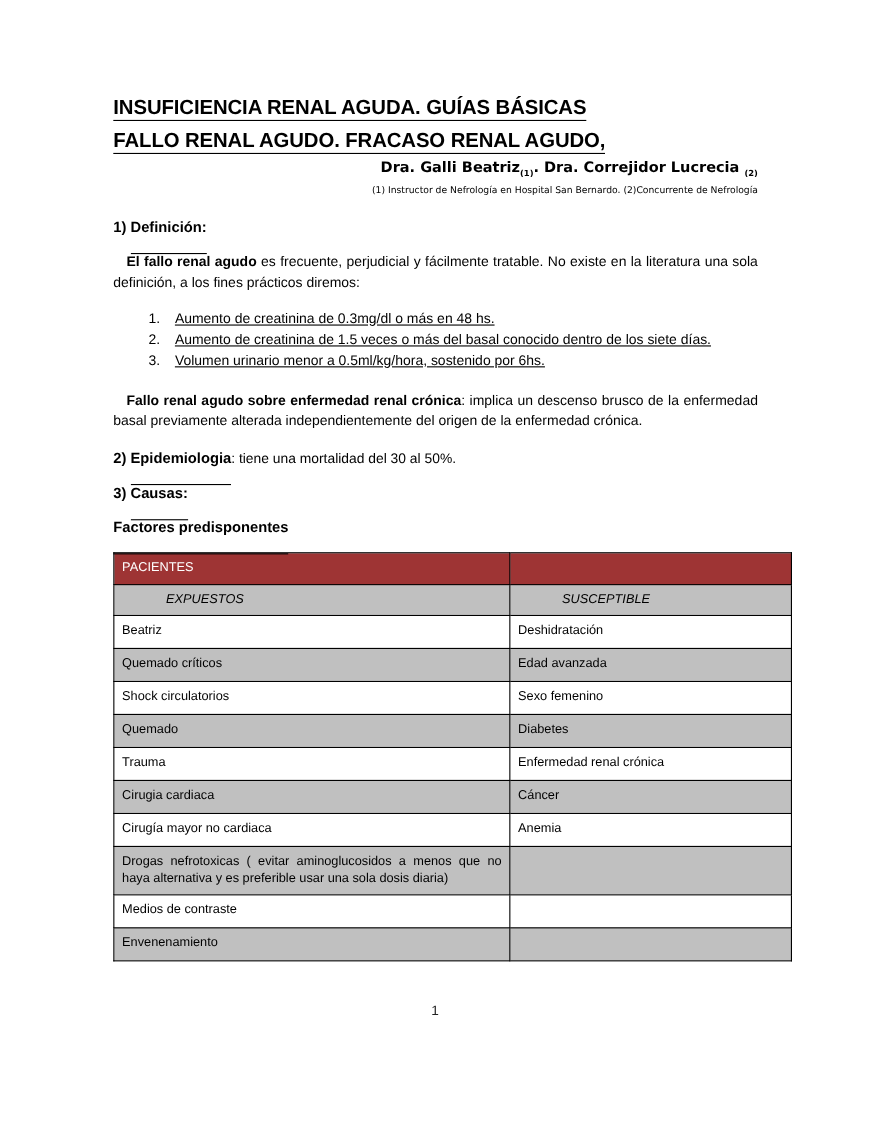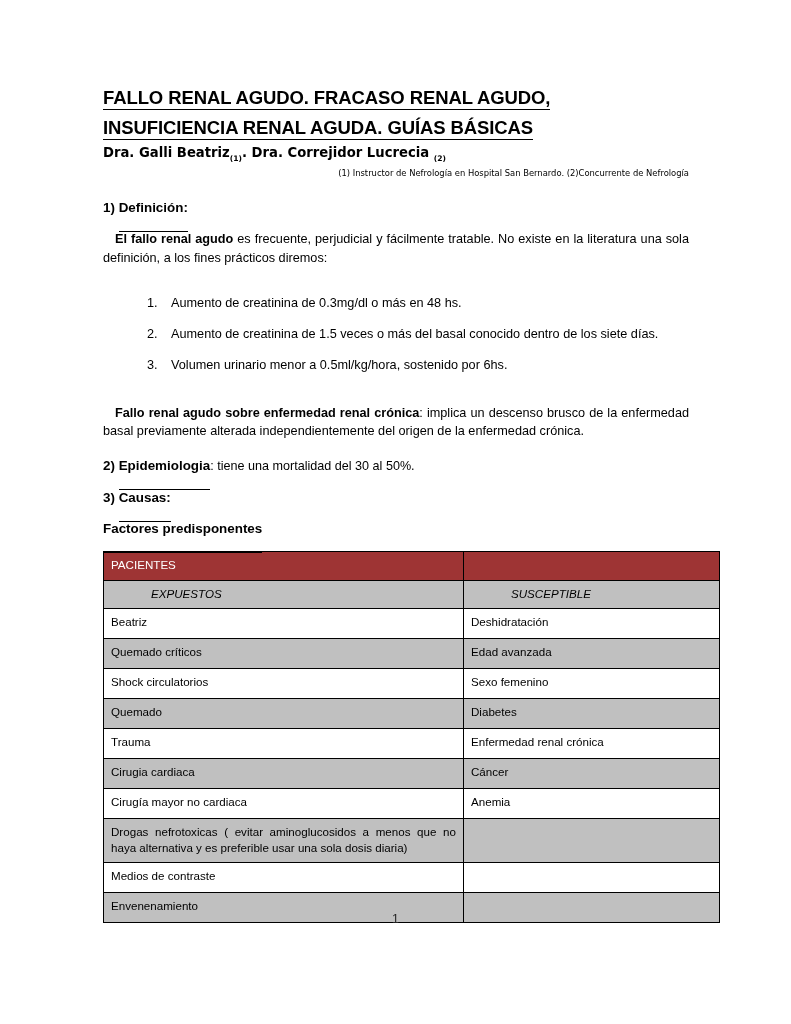--- a/index.html
+++ b/index.html
@@ -42,20 +42,21 @@
     display: inline;
     border-bottom: 1.6px solid #000;
     padding-bottom: 1px;
     box-decoration-break: clone;
     -webkit-box-decoration-break: clone;
   }
   .title-row { margin-bottom: 5px; }
 
   
   .authors {
+    text-align: right;
     font-size: 13.2px;
     font-weight: bold;
     line-height: 1.25;
     font-family: "DejaVu Sans", sans-serif;
   }
   .authors .sup {
     font-size: 7.6px;
     vertical-align: sub;
     font-weight: bold;
   }
@@ -85,21 +86,22 @@
   .para b { font-weight: bold; padding-left: 12px; }
 
   ol.defs {
     margin: 0;
     padding-left: 46px;
     font-size: 12.7px;
     line-height: 1.50;
   }
   ol.defs li {
     padding-left: 10px;
-    margin: 12px;
+    margin: 0;
+    text-decoration: underline;
   }
 
   .sp-1 { height: 22px; }
   .sp-2 { height: 15px; }
   .sp-3 { height: 14px; }
   .sp-4 { height: 17px; }
   .sp-5 { height: 17px; }
   .sp-6 { height: 17px; }
   .sp-7 { height: 16px; }
   .sp-8 { height: 15px; }
@@ -148,22 +150,22 @@
   }
 </style>
 </head>
 <body>
 
 <div class="page">
 
   <div class="content">
 
     <h1 class="doc-title">
+      <div class="title-row"><span class="tline">INSUFICIENCIA RENAL AGUDA. GUÍAS BÁSICAS</span></div>
       <div class="title-row"><span class="tline">FALLO RENAL AGUDO. FRACASO RENAL AGUDO,</span></div>
-      <div class="title-row"><span class="tline">INSUFICIENCIA RENAL AGUDA. GUÍAS BÁSICAS</span></div>
     </h1>
 
     <div class="authors">
       <span>Dra. Galli Beatriz</span><span class="sup">(1)</span><span>. </span><span>Dra. Correjidor Lucrecia</span> <span class="sup">(2)</span>
     </div>
     <div class="affil">(1) Instructor de Nefrología en Hospital San Bernardo. (2)Concurrente de Nefrología</div>
 
     <div class="sp-1"></div>
 
     <div class="sec-head">

